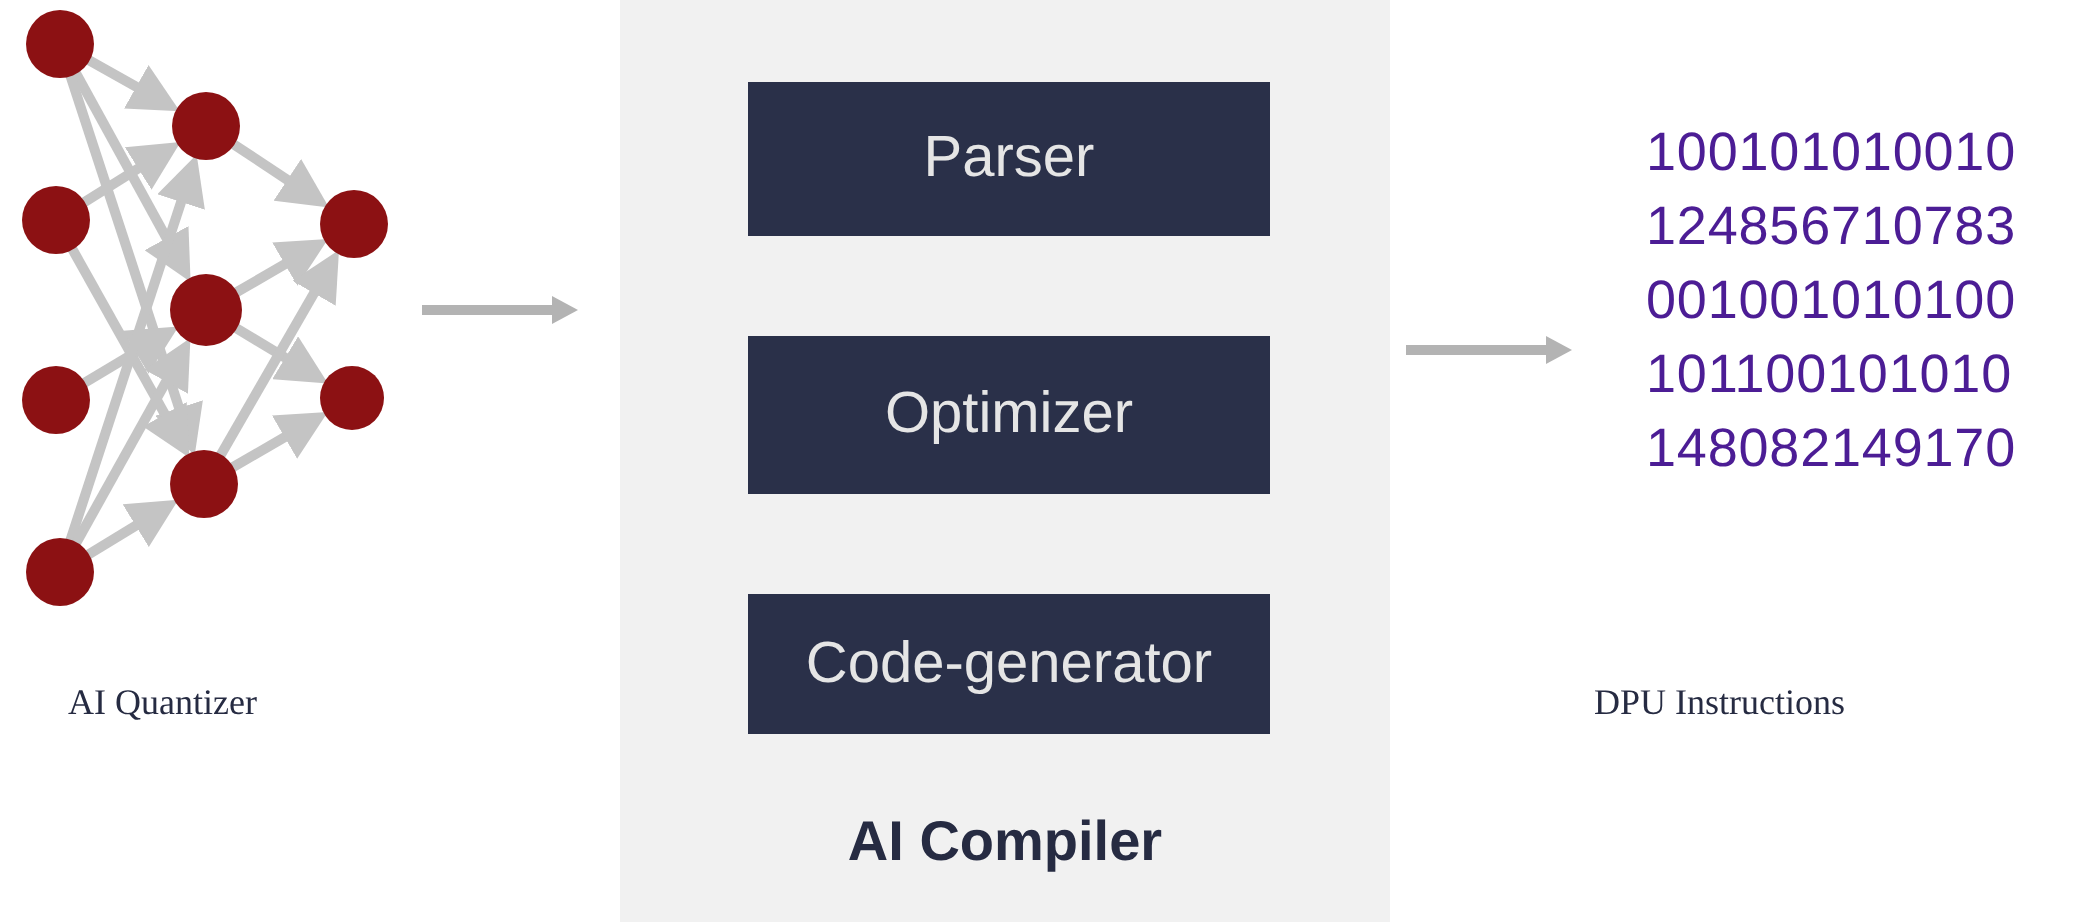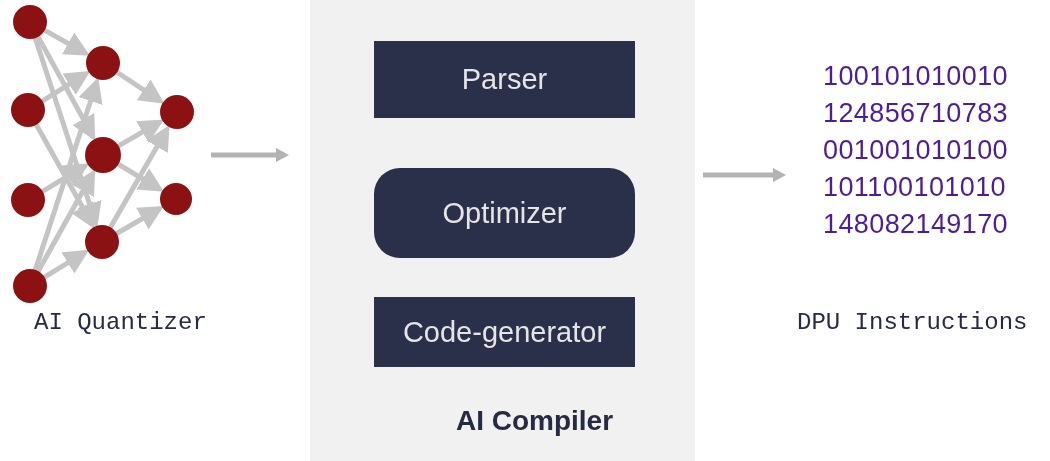--- a/index.html
+++ b/index.html
@@ -39,24 +39,25 @@
   .nn-svg {
     position: absolute;
     left: 0;
     top: 0;
   }
 
   
   .stage-label {
     position: absolute;
     color: #262b42;
-    font-size: 24px;
-    font-family: Liberation Mono, monospace;
+    font-size: 18px;
+    font-family: Liberation Serif, serif;
     white-space: nowrap;
     letter-spacing: 0px;
+    margin-top: 32px;
   }
   .label-quantizer {
     left: 34px;
     top: 309px;
   }
   .label-dpu {
     left: 797px;
     top: 309px;
     text-align: center;
   }
@@ -69,34 +70,33 @@
     background: #2a3049;
     color: #e5e5e5;
     display: flex;
     align-items: center;
     justify-content: center;
     font-size: 29px;
     font-family: "Liberation Sans", sans-serif;
     box-sizing: border-box;
   }
   .comp-box-parser    { top: 41px;  height: 77px; }
-  .comp-box-optimizer { top: 168px; height: 90px; border-radius: 26px; }
+  .comp-box-optimizer { top: 168px; height: 79px; }
   .comp-box-codegen   { top: 297px; height: 70px; }
 
   .compiler-title {
     position: absolute;
     left: 310px;
     top: 405px;
     width: 385px;
     text-align: center;
     color: #262b42;
     font-size: 28px;
     font-weight: bold;
     font-family: "Liberation Sans", sans-serif;
-    padding-left: 32px;
   }
 
   
   .arrow-svg {
     position: absolute;
   }
   .arrow-1 { left: 208px; top: 140px; }
   .arrow-2 { left: 700px; top: 160px; }
 
   

